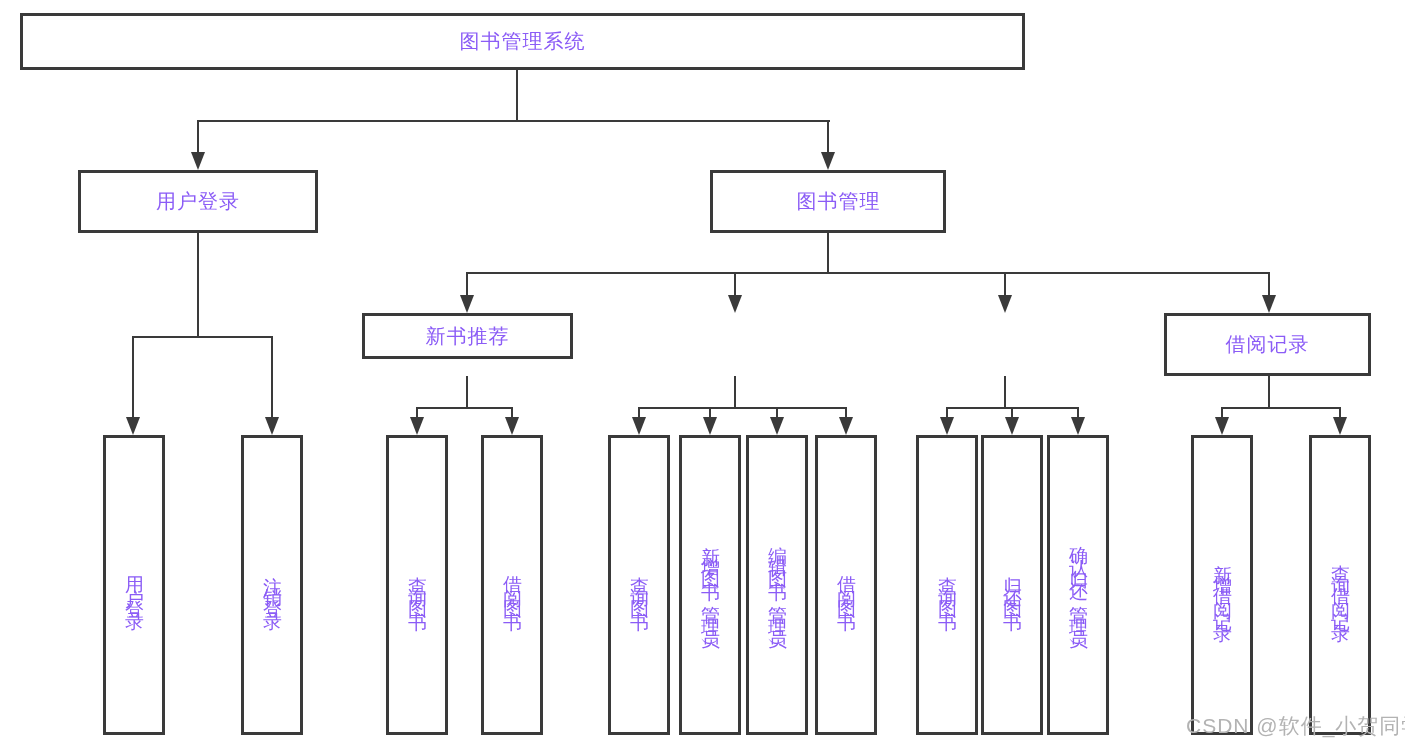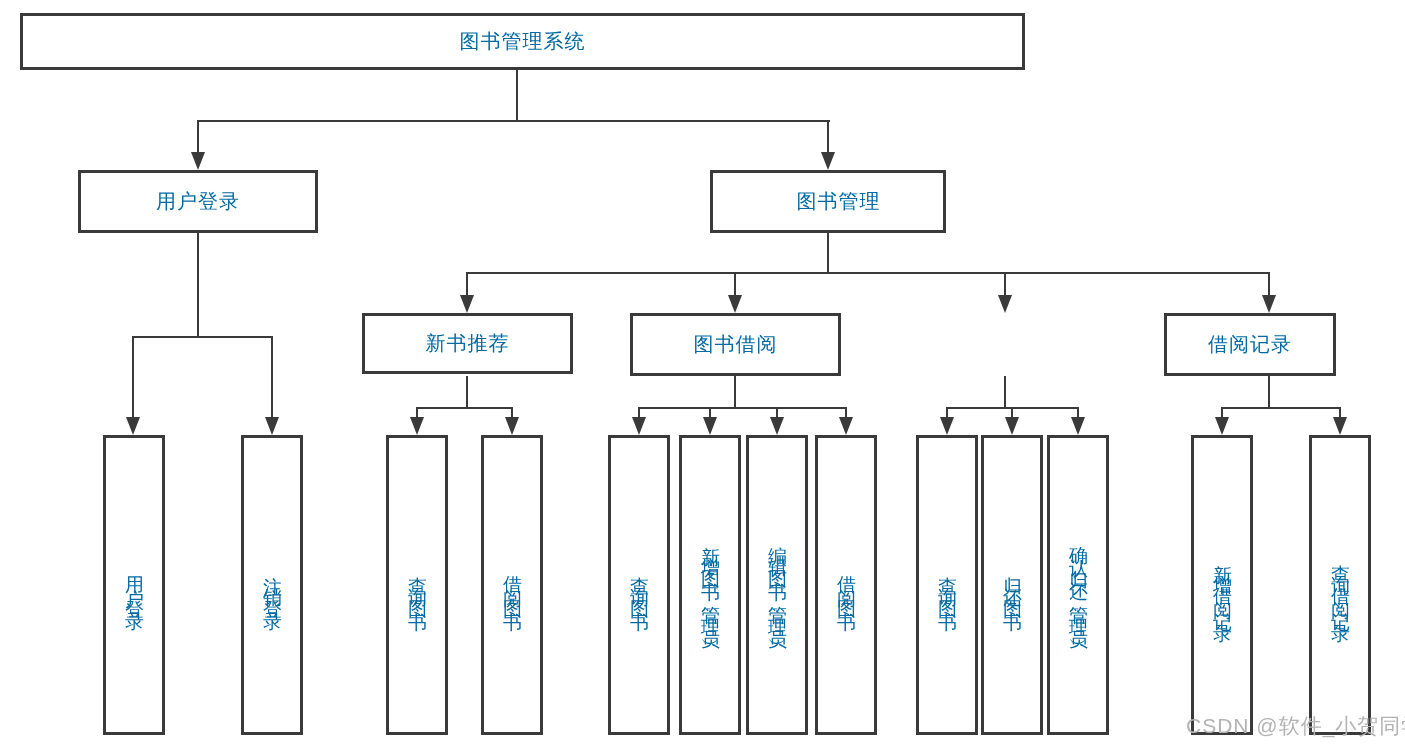--- a/index.html
+++ b/index.html
@@ -16,21 +16,21 @@
     overflow: hidden;
   }
   .box {
     position: absolute;
     box-sizing: border-box;
     background: #ffffff;
     border: 3px solid #3a3a3a;
     display: flex;
     align-items: center;
     justify-content: center;
-    color: #0369a1;
+    color: #8b5cf6;
   }
   .hlabel {
     font-size: 20px;
     letter-spacing: 1px;
     white-space: nowrap;
   }
   .vlabel {
     writing-mode: vertical-rl;
     text-orientation: mixed;
     font-size: 19px;
@@ -101,27 +101,24 @@
   <div class="hline" style="left:466px;top:272px;width:804px;"></div>
   <div class="vline" style="left:466px;top:272px;height:23px;"></div>
   <div class="arrow" style="left:460px;top:295px;"></div>
   <div class="vline" style="left:734px;top:272px;height:23px;"></div>
   <div class="arrow" style="left:728px;top:295px;"></div>
   <div class="vline" style="left:1004px;top:272px;height:23px;"></div>
   <div class="arrow" style="left:998px;top:295px;"></div>
   <div class="vline" style="left:1268px;top:272px;height:23px;"></div>
   <div class="arrow" style="left:1262px;top:295px;"></div>
 
-  <div class="box" style="left:362px;top:313px;width:211px;height:61px;">
+  <div class="box" style="left:362px;top:313px;width:211px;height:46px;">
     <span class="hlabel">新书推荐</span>
   </div>
-  <div class="box" style="left:630px;top:313px;width:211px;height:63px;">
-    <span class="hlabel">图书借阅</span>
-  </div>
-  <div class="box" style="left:1164px;top:313px;width:172px;height:63px;">
+  <div class="box" style="left:1164px;top:313px;width:207px;height:63px;">
     <span class="hlabel">借阅记录</span>
   </div>
 
   <div class="vline" style="left:466px;top:376px;height:31px;"></div>
   <div class="hline" style="left:416px;top:407px;width:97px;"></div>
   <div class="vline" style="left:416px;top:407px;height:12px;"></div>
   <div class="arrow" style="left:410px;top:417px;"></div>
   <div class="vline" style="left:511px;top:407px;height:12px;"></div>
   <div class="arrow" style="left:505px;top:417px;"></div>
 

